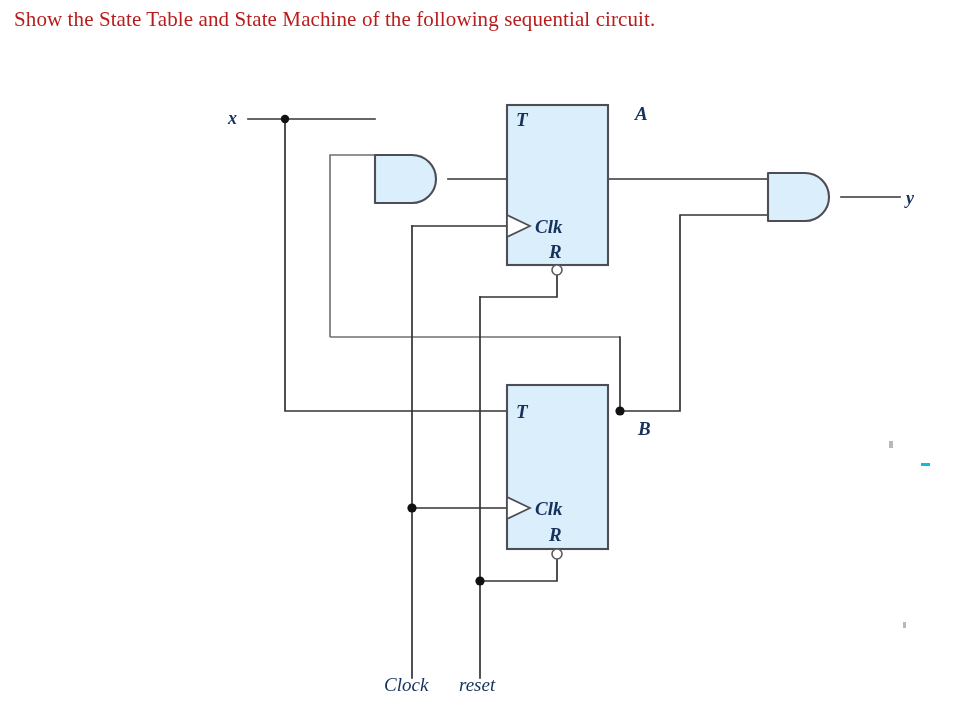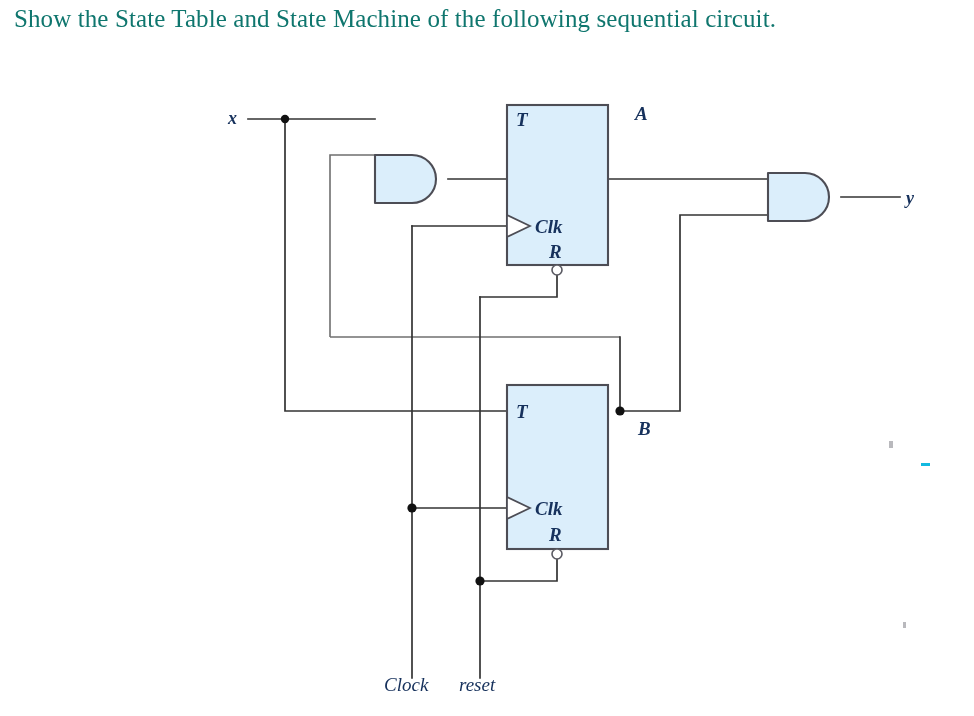--- a/index.html
+++ b/index.html
@@ -15,23 +15,23 @@
     overflow: hidden;
     font-family: "Liberation Serif", "DejaVu Serif", serif;
     color: #000000;
   }
   #question-title {
     position: absolute;
     left: 14px;
     top: 6px;
     width: 946px;
     font-family: "Liberation Serif", "DejaVu Serif", serif;
-    font-size: 25px;
+    font-size: 21px;
     line-height: 26px;
-    color: #0f766e;
+    color: #b91c1c;
     letter-spacing: 0.1px;
     white-space: nowrap;
   }
   #circuit-figure {
     position: absolute;
     left: 0;
     top: 48px;
     width: 974px;
     height: 668px;
   }

